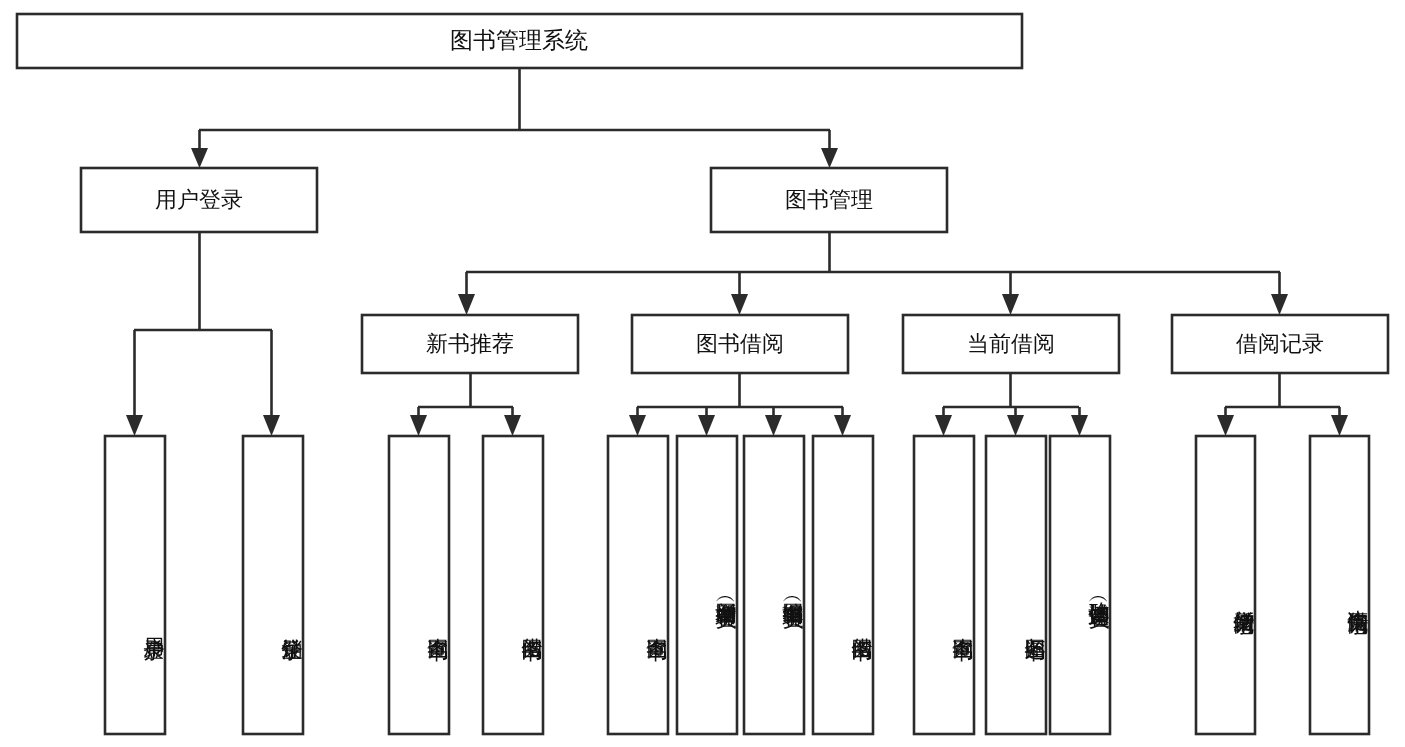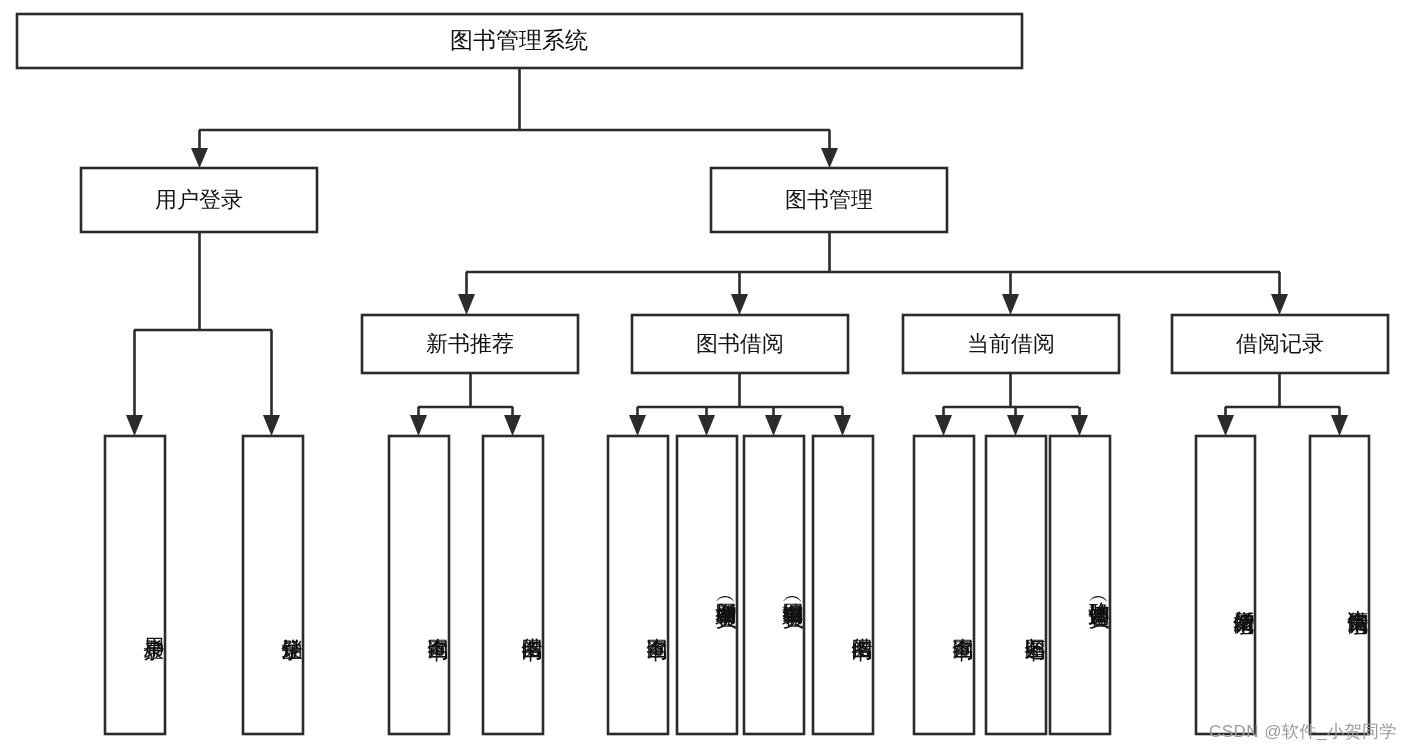--- a/index.html
+++ b/index.html
@@ -225,15 +225,14 @@
   <div class="leaf-label" style="left:744px; top:444px; width:60px; height:290px;">编辑图书（管理员）</div>
   <div class="leaf-label" style="left:813px; top:512px; width:60px; height:222px;">借阅图书</div>
 
   <div class="leaf-label" style="left:914px; top:512px; width:60px; height:222px;">查询图书</div>
   <div class="leaf-label" style="left:986px; top:512px; width:60px; height:222px;">归还图书</div>
   <div class="leaf-label" style="left:1050px; top:444px; width:60px; height:290px;">确认归还（管理员）</div>
 
   <div class="leaf-label" style="left:1196px; top:458px; width:59px; height:276px;">新增借阅记录</div>
   <div class="leaf-label" style="left:1310px; top:458px; width:59px; height:276px;">查询借阅记录</div>
 
-  <div class="watermark">CSDN @软件_小贺同学</div>
 
 </div>
 
 </body></html>

